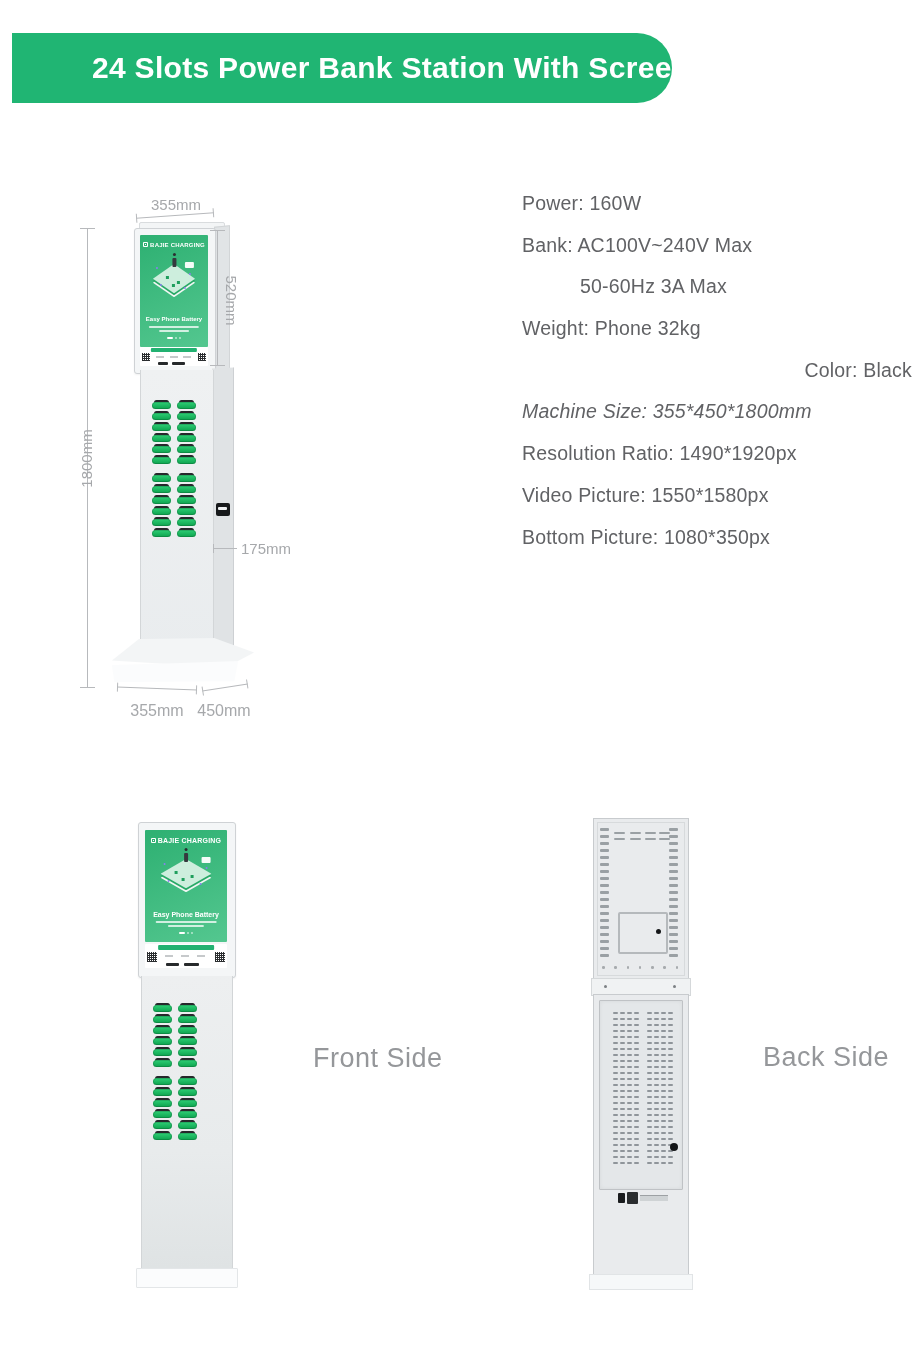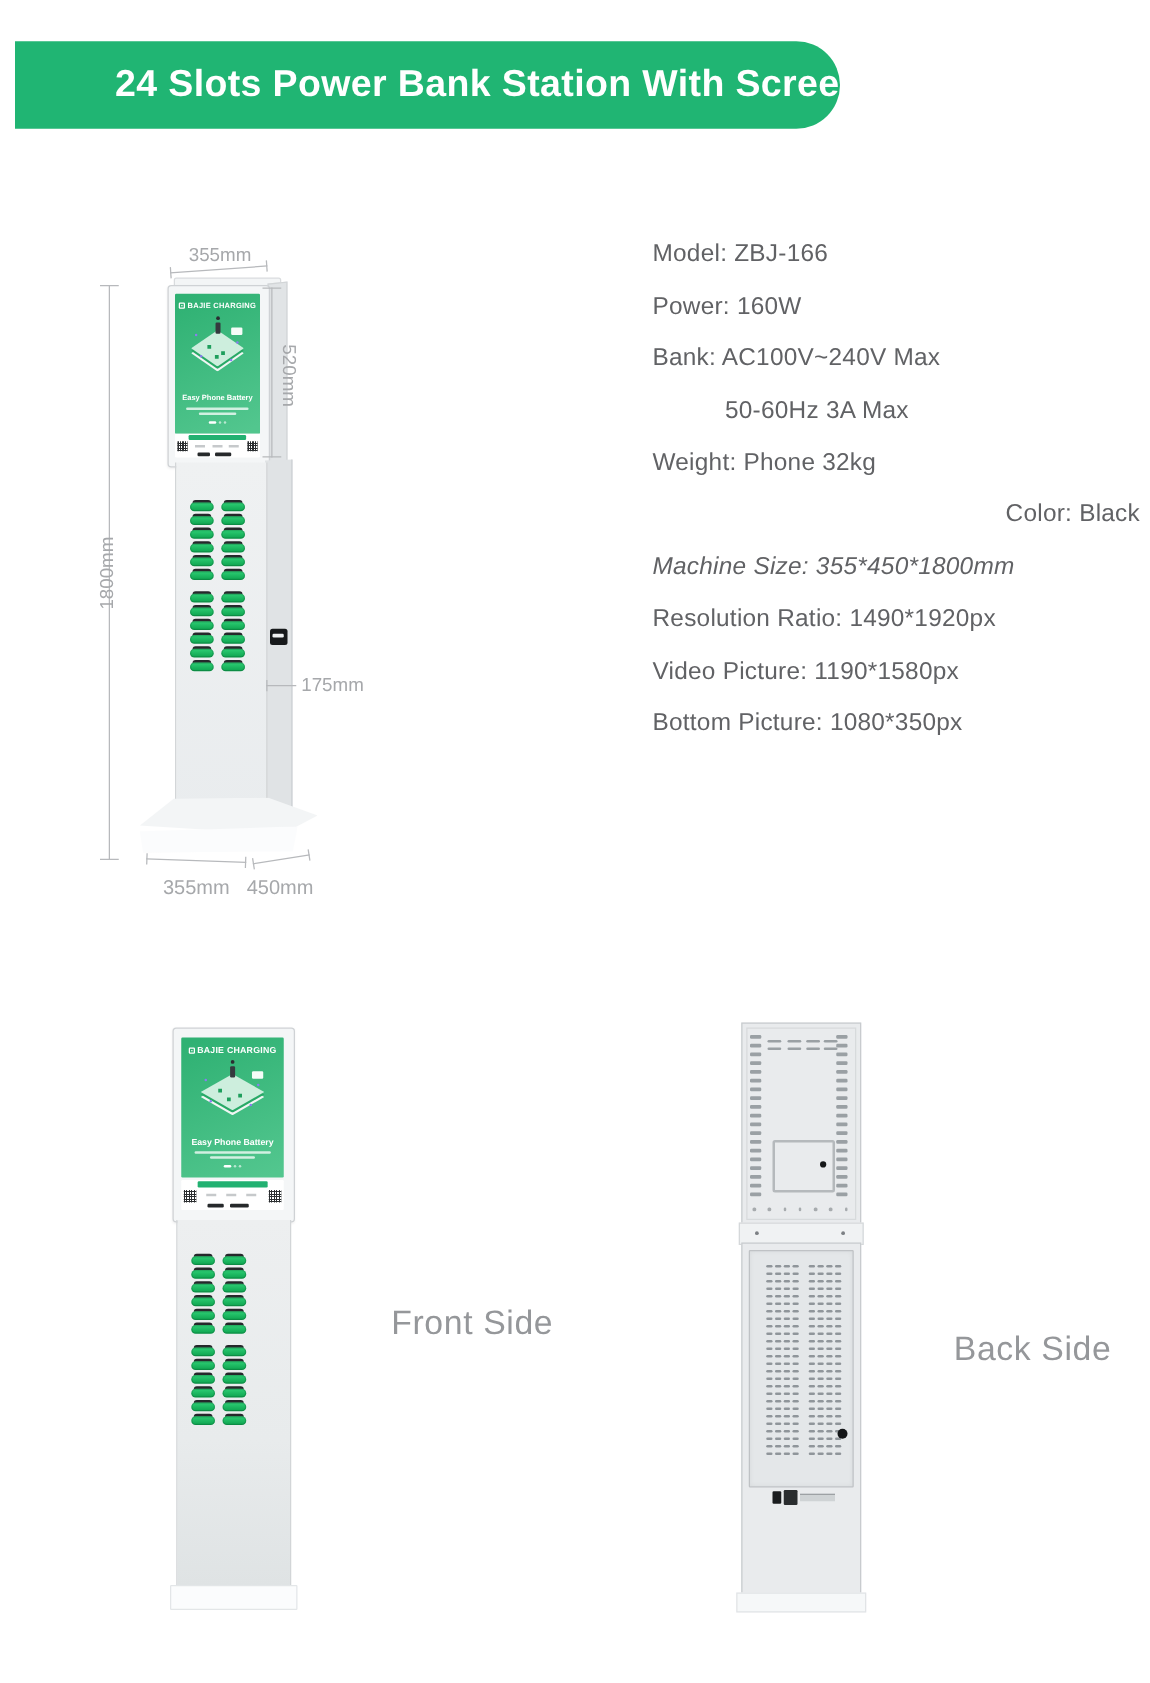--- a/index.html
+++ b/index.html
@@ -198,29 +198,28 @@
     <div class="abs" style="left:112px;top:661px;width:126px;height:21px;background:#fbfcfd;
          clip-path:polygon(0% 20%,100% 0%,97% 95%,2% 100%);filter:drop-shadow(0 1px 1px rgba(0,0,0,.1));"></div>
 
     <div class="dim-h" style="left:117px;top:688px;width:80px;transform:rotate(2deg);"></div>
     <div class="dim-h" style="left:202px;top:687px;width:46px;transform:rotate(-9deg);"></div>
     <div class="dim-label ctr" style="left:117px;top:702px;width:80px;font-size:16px;">355mm</div>
     <div class="dim-label ctr" style="left:184px;top:702px;width:80px;font-size:16px;">450mm</div>
   </div>
 
   <div class="specs">
-      <div class="spec-line" style="padding-left: 0px;">Model: ZBJ-166</div>
       <div class="spec-line" style="padding-left: 0px;">Power: 160W</div>
       <div class="spec-line" style="padding-left: 0px;">Bank: AC100V~240V Max</div>
       <div class="spec-line" style="padding-left: 58px;">50-60Hz 3A Max</div>
       <div class="spec-line" style="padding-left: 0px;">Weight: Phone 32kg</div>
       <div class="spec-line" style="padding-left: 0px; text-align: right;">Color: Black</div>
       <div class="spec-line" style="padding-left: 0px; font-style: italic;">Machine Size: 355*450*1800mm</div>
       <div class="spec-line" style="padding-left: 0px;">Resolution Ratio: 1490*1920px</div>
-      <div class="spec-line" style="padding-left: 0px;">Video Picture: 1190*1580px</div>
+      <div class="spec-line" style="padding-left: 0px;">Video Picture: 1550*1580px</div>
       <div class="spec-line" style="padding-left: 0px;">Bottom Picture: 1080*350px</div>
     </div>
 
   <div>
     <div class="bezel" style="left:138px;top:822px;width:96px;height:154px;"></div>
     <div class="screen s2" style="left:145px;top:830px;width:82px;height:112px;">
       <div class="brand">
         <i class="logo"></i>
         <span>BAJIE CHARGING</span>
       </div>
@@ -592,15 +591,15 @@
       </div>
     <div class="abs" style="left:670px;top:1143px;width:8px;height:8px;border-radius:50%;background:#141618;"></div>
 
     <div class="abs" style="left:618px;top:1193px;width:7px;height:10px;background:#1a1c1e;border-radius:1px;"></div>
     <div class="abs" style="left:627px;top:1192px;width:11px;height:12px;background:#2a2d2f;border-radius:1px;"></div>
     <div class="abs" style="left:640px;top:1195px;width:28px;height:5px;background:#cfd3d5;border-top:1px solid #9da1a4;"></div>
 
     <div class="abs" style="left:589px;top:1274px;width:102px;height:14px;background:#f6f8f9;border:1px solid #e1e4e6;"></div>
   </div>
 
-  <div class="view-label" style="left:763px;top:1064px;">Back Side</div>
+  <div class="view-label" style="left:763px;top:1042px;">Back Side</div>
 
 </div>
 
 </body></html>

